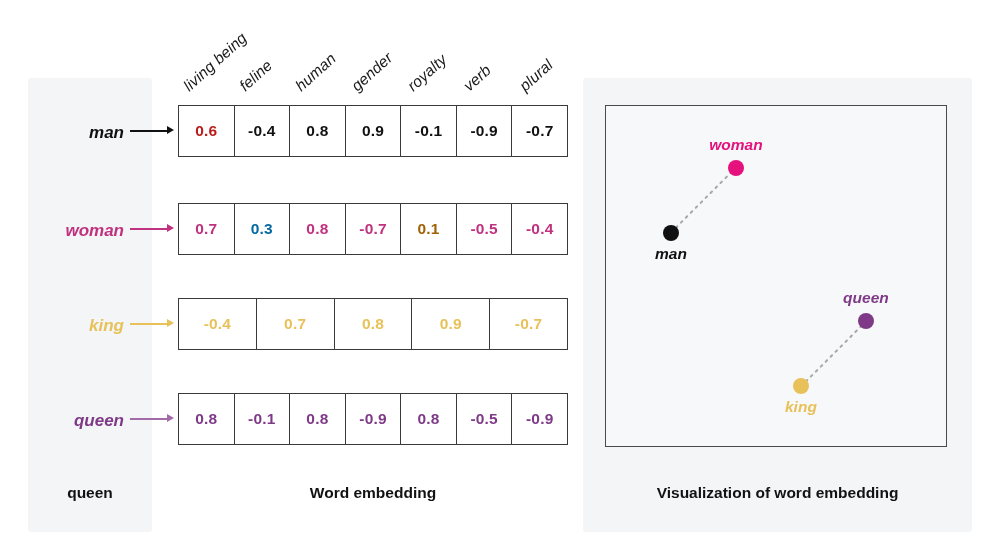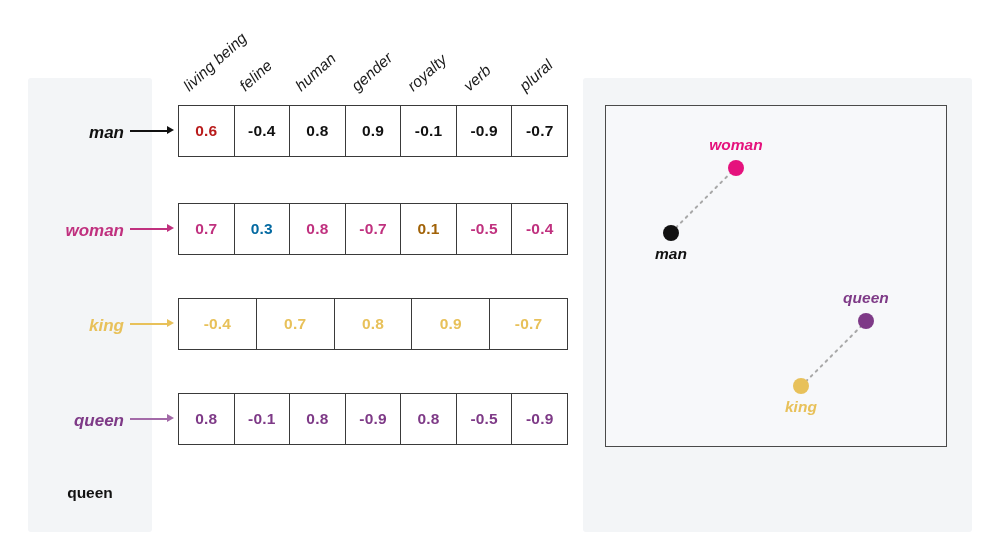--- a/index.html
+++ b/index.html
@@ -199,14 +199,16 @@
         <div class="pt" style="left: 129.96px; top: 61.56px; width: 16px; height: 16px; background: rgb(229, 18, 125);"></div>
         <div class="pt-label" style="color: rgb(229, 18, 125); left: 129.96px; top: 29.56px;">woman</div>
         <div class="pt" style="left: 194.94px; top: 280.44px; width: 16px; height: 16px; background: rgb(232, 193, 90);"></div>
         <div class="pt-label" style="color: rgb(232, 193, 90); left: 194.94px; top: 292.44px;">king</div>
         <div class="pt" style="left: 259.92px; top: 215.46px; width: 16px; height: 16px; background: rgb(126, 58, 135);"></div>
         <div class="pt-label" style="color: rgb(126, 58, 135); left: 259.92px; top: 183.46px;">queen</div>
       </div>
   </div>
 
   <div class="caption" id="caption-word">queen</div>
+  <div class="caption" id="caption-emb">Word embedding</div>
+  <div class="caption" id="caption-viz">Visualization of word embedding</div>
 
 </div>
 
 </body></html>

